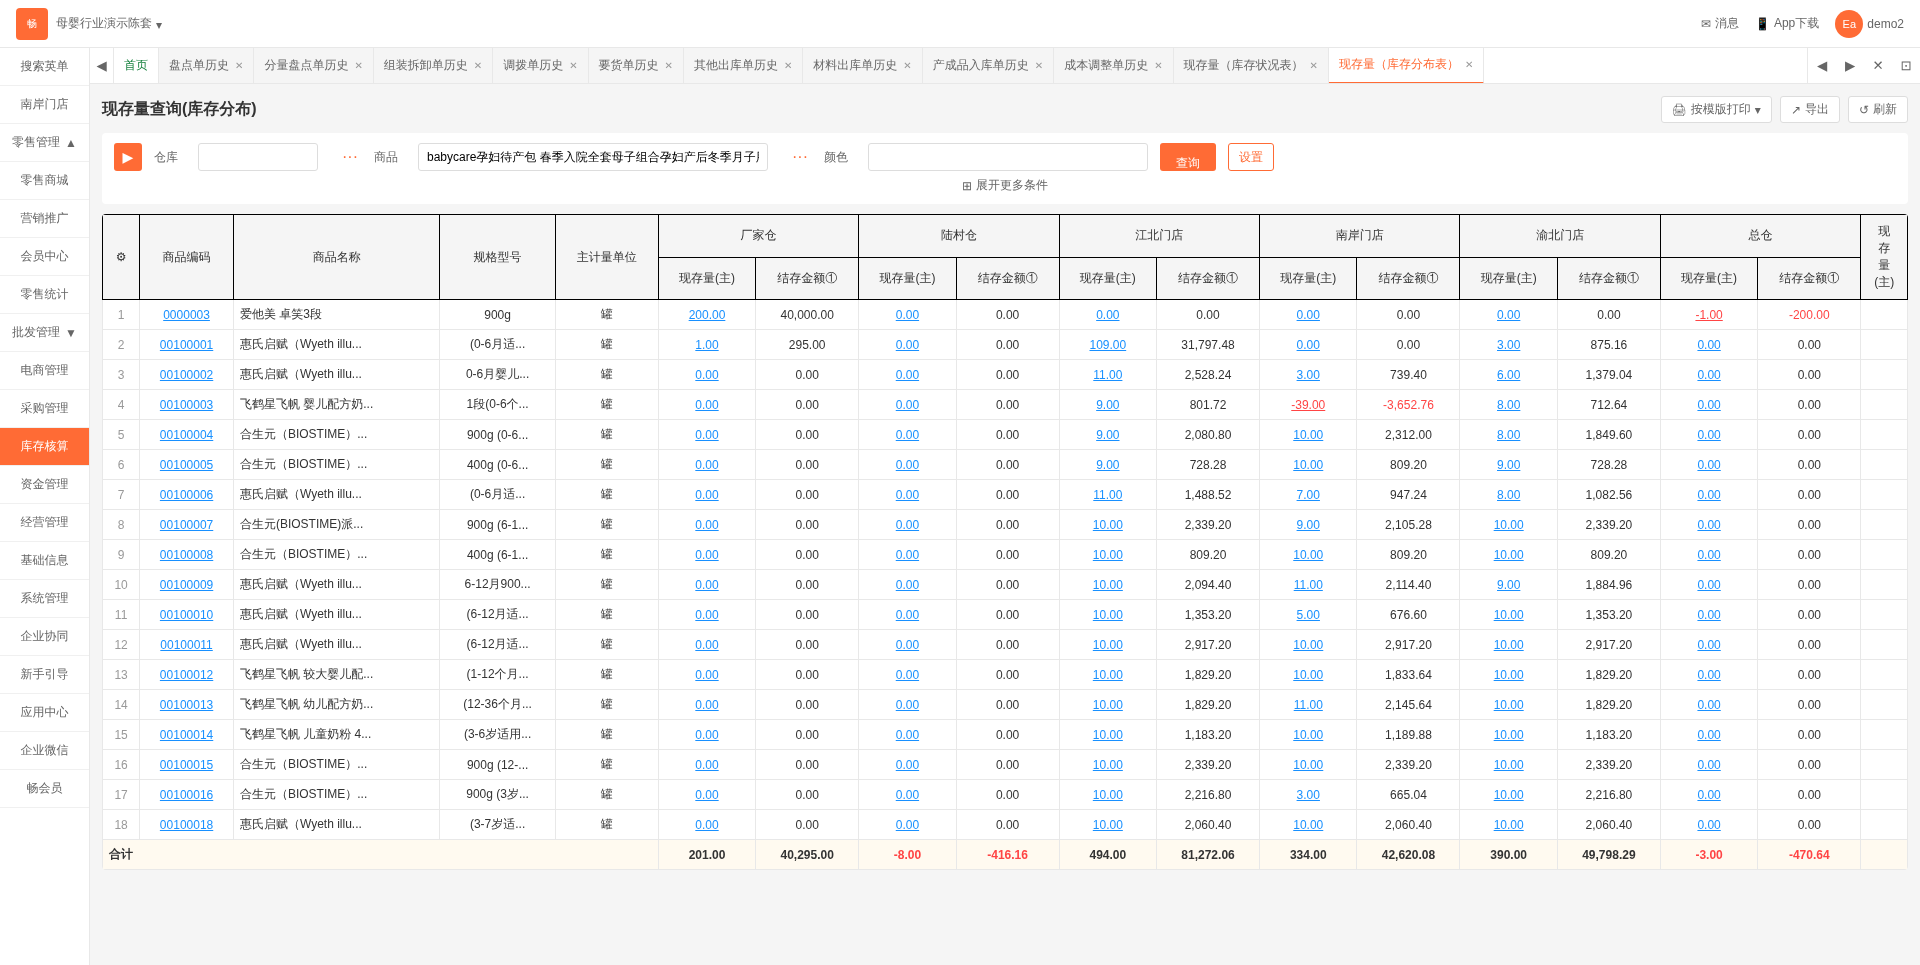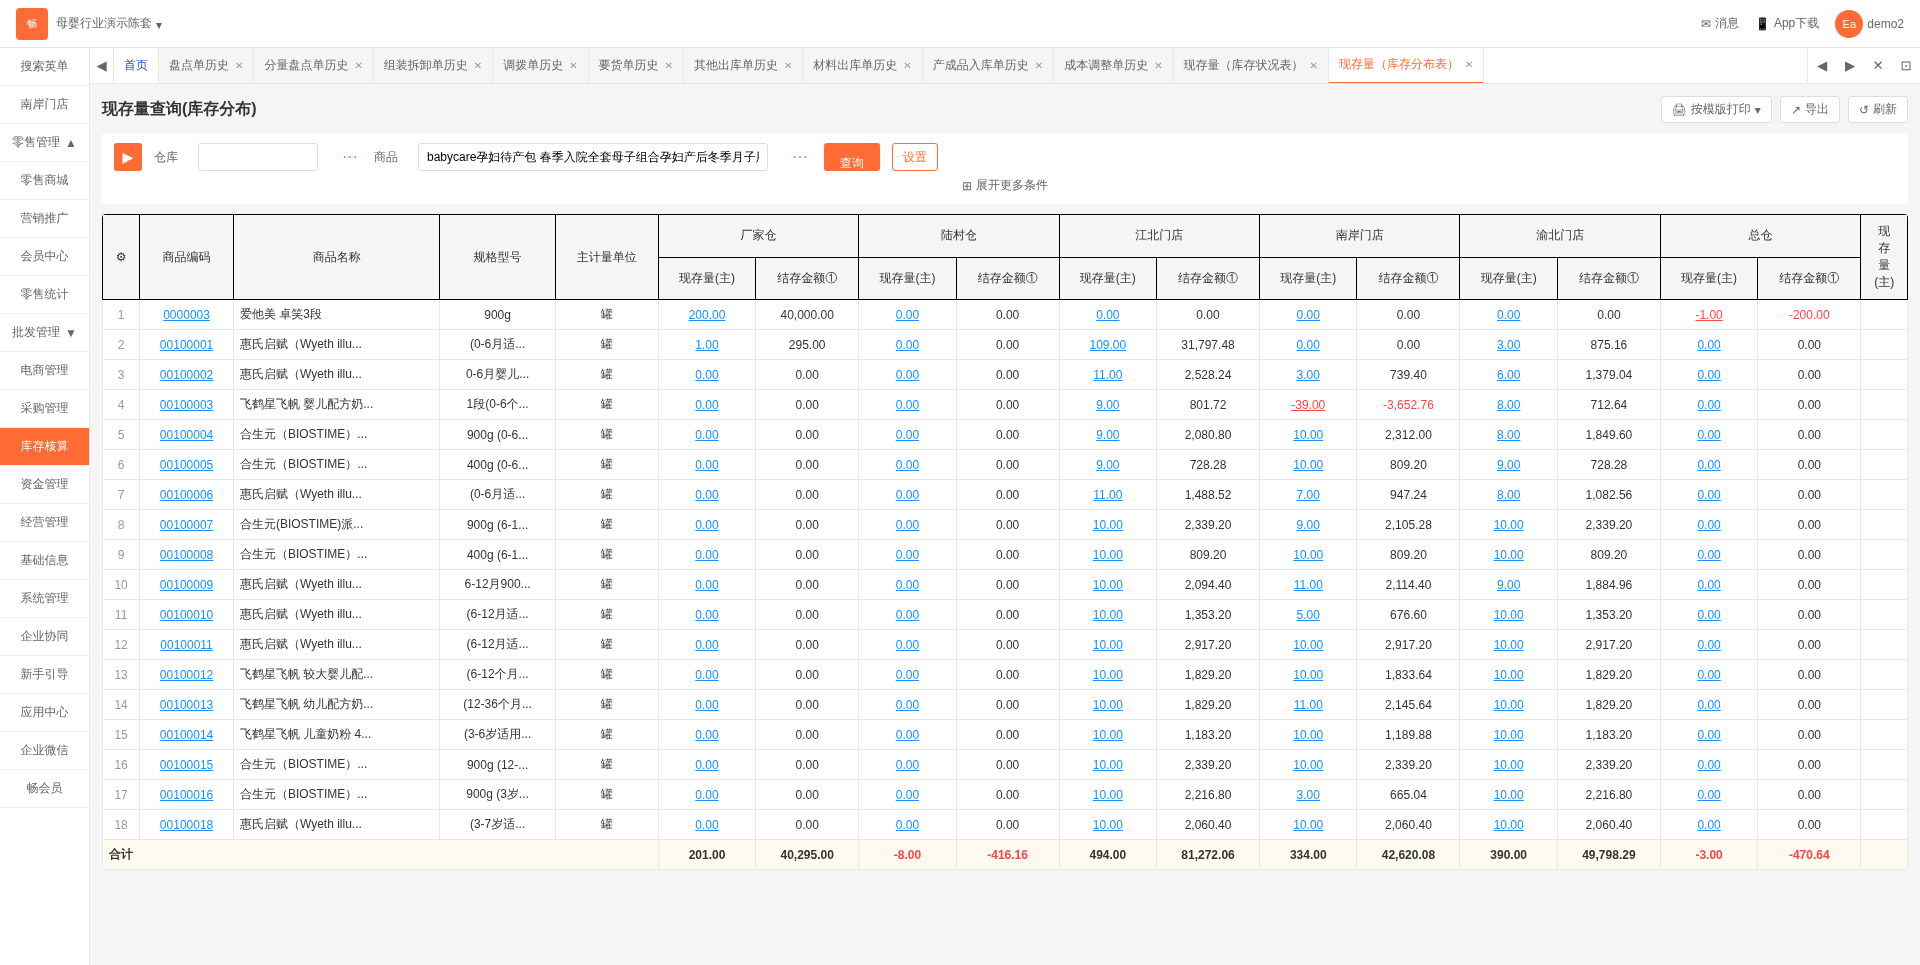--- a/index.html
+++ b/index.html
@@ -95,21 +95,21 @@
       color: #666;
       font-size: 12px;
       background: #f5f5f5;
       flex-shrink: 0;
     }
     .tab.active {
       background: #fff;
       color: #ff6b35;
       border-bottom: 2px solid #ff6b35;
     }
-    .tab-home { background: #fff; color: #1d4ed8; }
+    .tab-home { background: #fff; color: #15803d; }
     .tab-close { margin-left: 6px; color: #999; font-size: 10px; }
     .tab-controls { display: flex; align-items: center; border-left: 1px solid #e8e8e8; }
     .tab-ctrl-btn { width: 28px; height: 36px; display: flex; align-items: center; justify-content: center; cursor: pointer; color: #666; border: none; background: #fff; }
 
     
     .main-content {
       position: fixed;
       top: 84px;
       left: 90px;
       right: 0;
@@ -324,20 +324,24 @@
       <button class="filter-expand-btn">▶</button>
       <div class="filter-field">
         <span class="filter-label">仓库</span>
         <input class="filter-input filter-input-wide" style="">
         <span class="filter-dots">···</span>
       </div>
       <div class="filter-field">
         <span class="filter-label">商品</span>
         <input class="filter-input filter-input-product" value="babycare孕妇待产包 春季入院全套母子组合孕妇产后冬季月子用品 22件套 ..." style="">
         <span class="filter-dots">···</span>
+      </div>
+      <div class="filter-field">
+        <span class="filter-label">颜色</span>
+        <input class="filter-input filter-input-color" style="">
       </div>
       <button class="btn-search">查询</button>
       <button class="btn-setting">设置</button>
     </div>
     <div class="expand-conditions">
       <span>⊞</span>
       <span>展开更多条件</span>
     </div>
   </div>
 
@@ -611,21 +615,21 @@
       <td class="td-link">10.00</td>
       <td>2,917.20</td>
       <td class="td-link">0.00</td>
       <td class="">0.00</td>
       <td></td>
     </tr>
           <tr>
       <td class="td-row-num">13</td>
       <td class="td-link">00100012</td>
       <td class="td-left">飞鹤星飞帆 较大婴儿配...</td>
-      <td>(6-12个月...</td>
+      <td>(1-12个月...</td>
       <td>罐</td>
       <td class="td-link">0.00</td>
       <td>0.00</td>
       <td class="td-link">0.00</td>
       <td>0.00</td>
       <td class="td-link">10.00</td>
       <td>1,829.20</td>
       <td class="td-link">10.00</td>
       <td class="">1,833.64</td>
       <td class="td-link">10.00</td>

